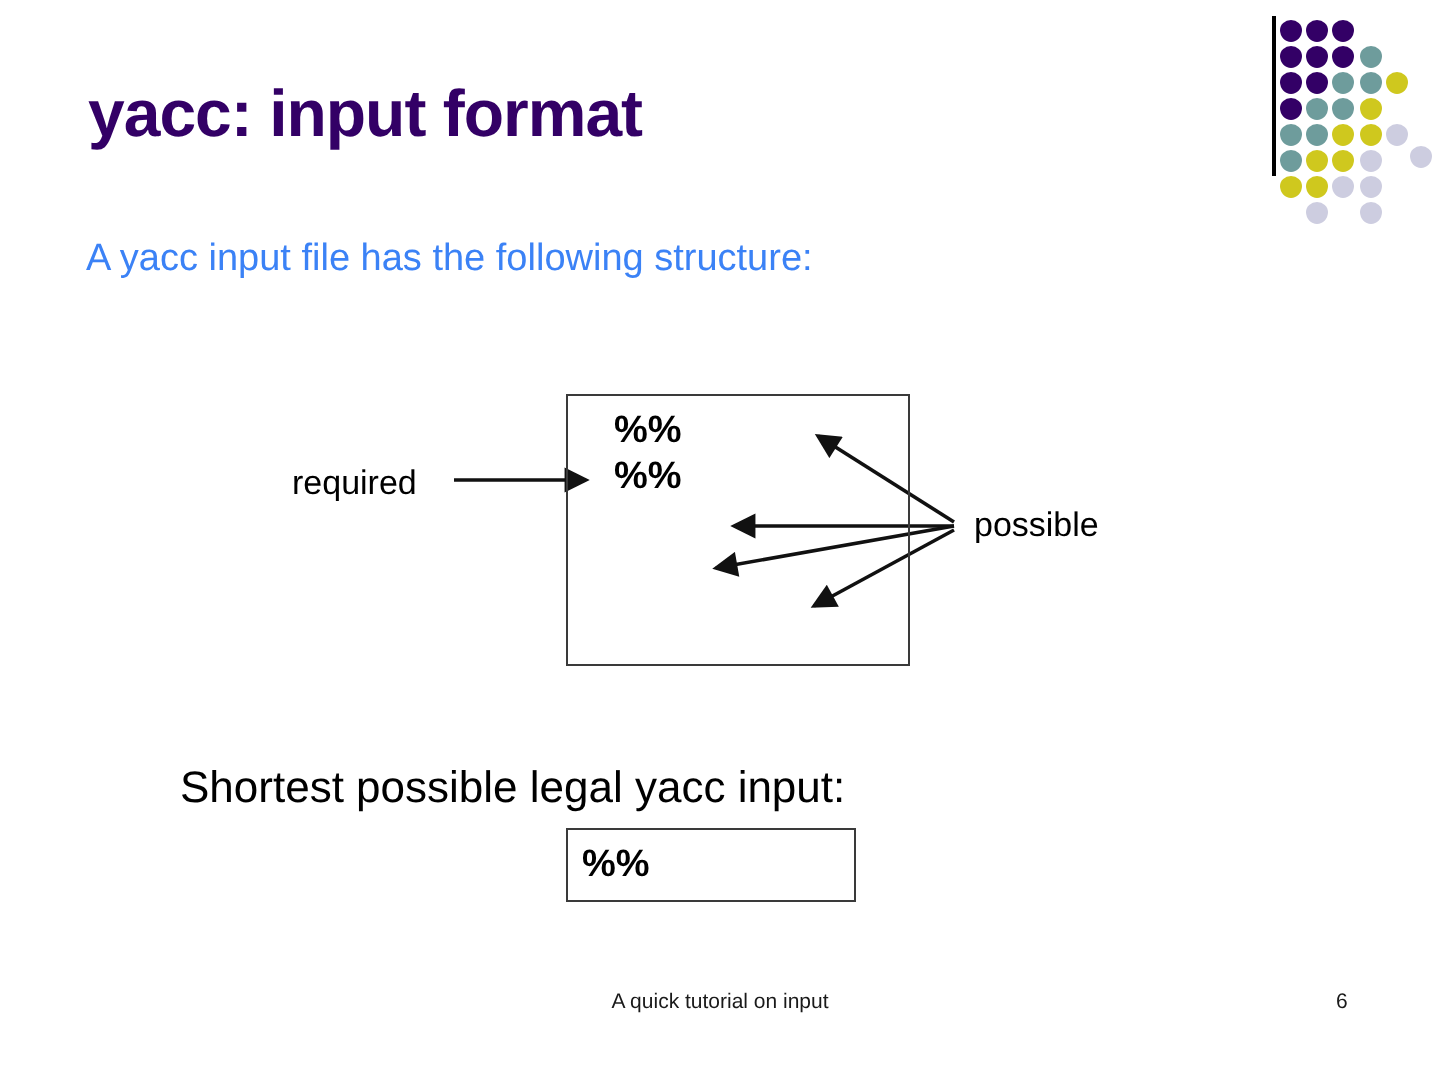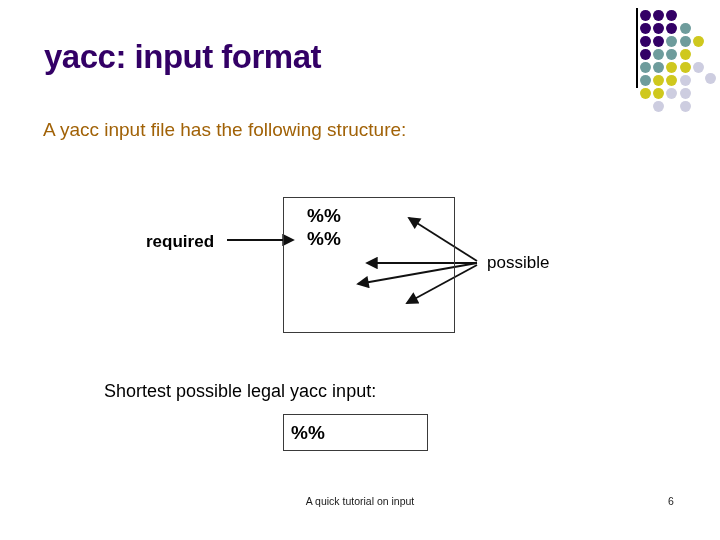--- a/index.html
+++ b/index.html
@@ -11,41 +11,41 @@
     font-family:"Liberation Sans","DejaVu Sans",sans-serif;
     color:#000;
   }
   .title{
     position:absolute;left:44px;top:40px;
     font-size:33px;font-weight:bold;line-height:1.05;
     color:#330066;letter-spacing:-0.5px;
   }
   .subtitle{
     position:absolute;left:43px;top:119px;
-    font-size:19px;line-height:1.2;color:#a16207;
+    font-size:19px;line-height:1.2;color:#3b82f6;
   }
   
   .ornament{position:absolute;inset:0;pointer-events:none;}
   .orn-line{position:absolute;left:636px;top:8px;width:2px;height:80px;background:#000;}
   .dot{position:absolute;width:11px;height:11px;border-radius:50% 50% 50% 50%/46% 46% 54% 54%;}
   
   .arrows{position:absolute;left:0;top:0;pointer-events:none;}
   .struct-box{
     position:absolute;left:283px;top:197px;width:172px;height:136px;
     border:1.5px solid #3a3a3a;background:transparent;
     padding:6px 0 0 23px;box-sizing:border-box;
   }
   .struct-box .ln{display:block;font-size:19px;line-height:23.2px;white-space:pre;}
   .struct-box .it{font-style:italic;}
   .struct-box .bd{font-weight:bold;}
   .lbl{position:absolute;font-size:17px;line-height:18px;}
-  .lbl.required{left:146px;top:233px;font-weight:bold;}
+  .lbl.required{left:146px;top:233px;}
   .lbl.optional{left:487px;top:254px;}
   
-  .caption{position:absolute;left:104px;top:381px;font-size:18px;}
+  .caption{position:absolute;left:90px;top:381px;font-size:22px;}
   .mini-box{
     position:absolute;left:283px;top:414px;width:145px;height:37px;
     border:1.5px solid #3a3a3a;box-sizing:border-box;
     display:flex;align-items:center;padding-left:7px;
   }
   .mini-box .pct{font-size:19px;font-weight:bold;}
   
   .footer-title{
     position:absolute;left:50%;transform:translateX(-50%);
     top:495px;font-size:10.5px;color:#1a1a1a;

